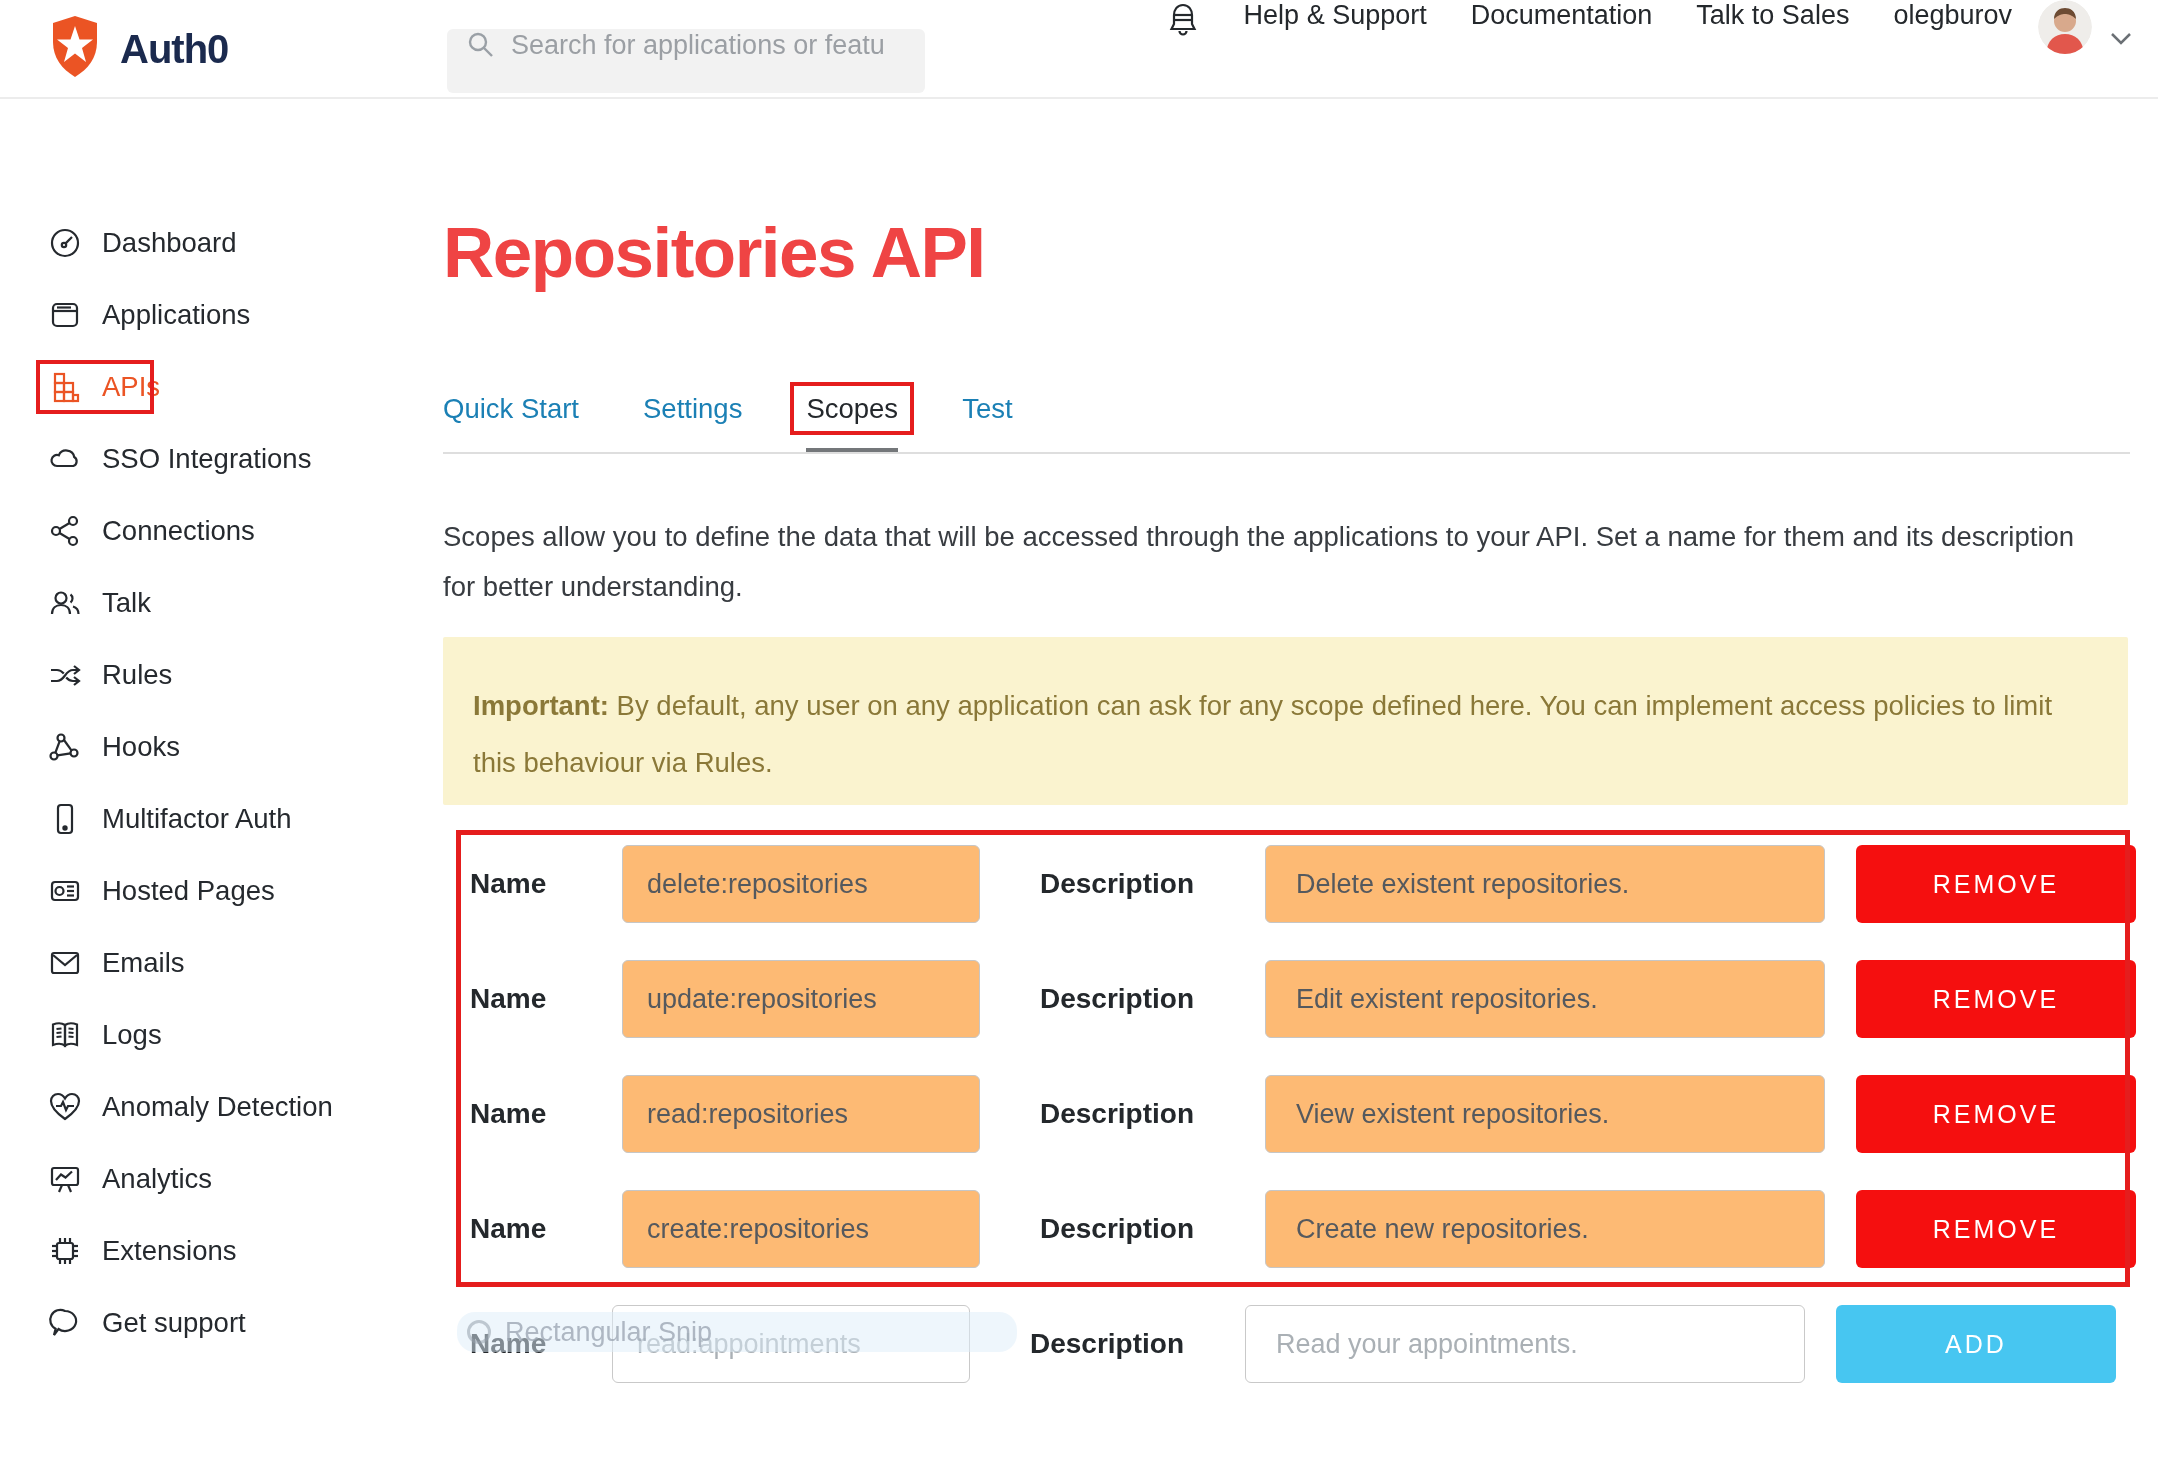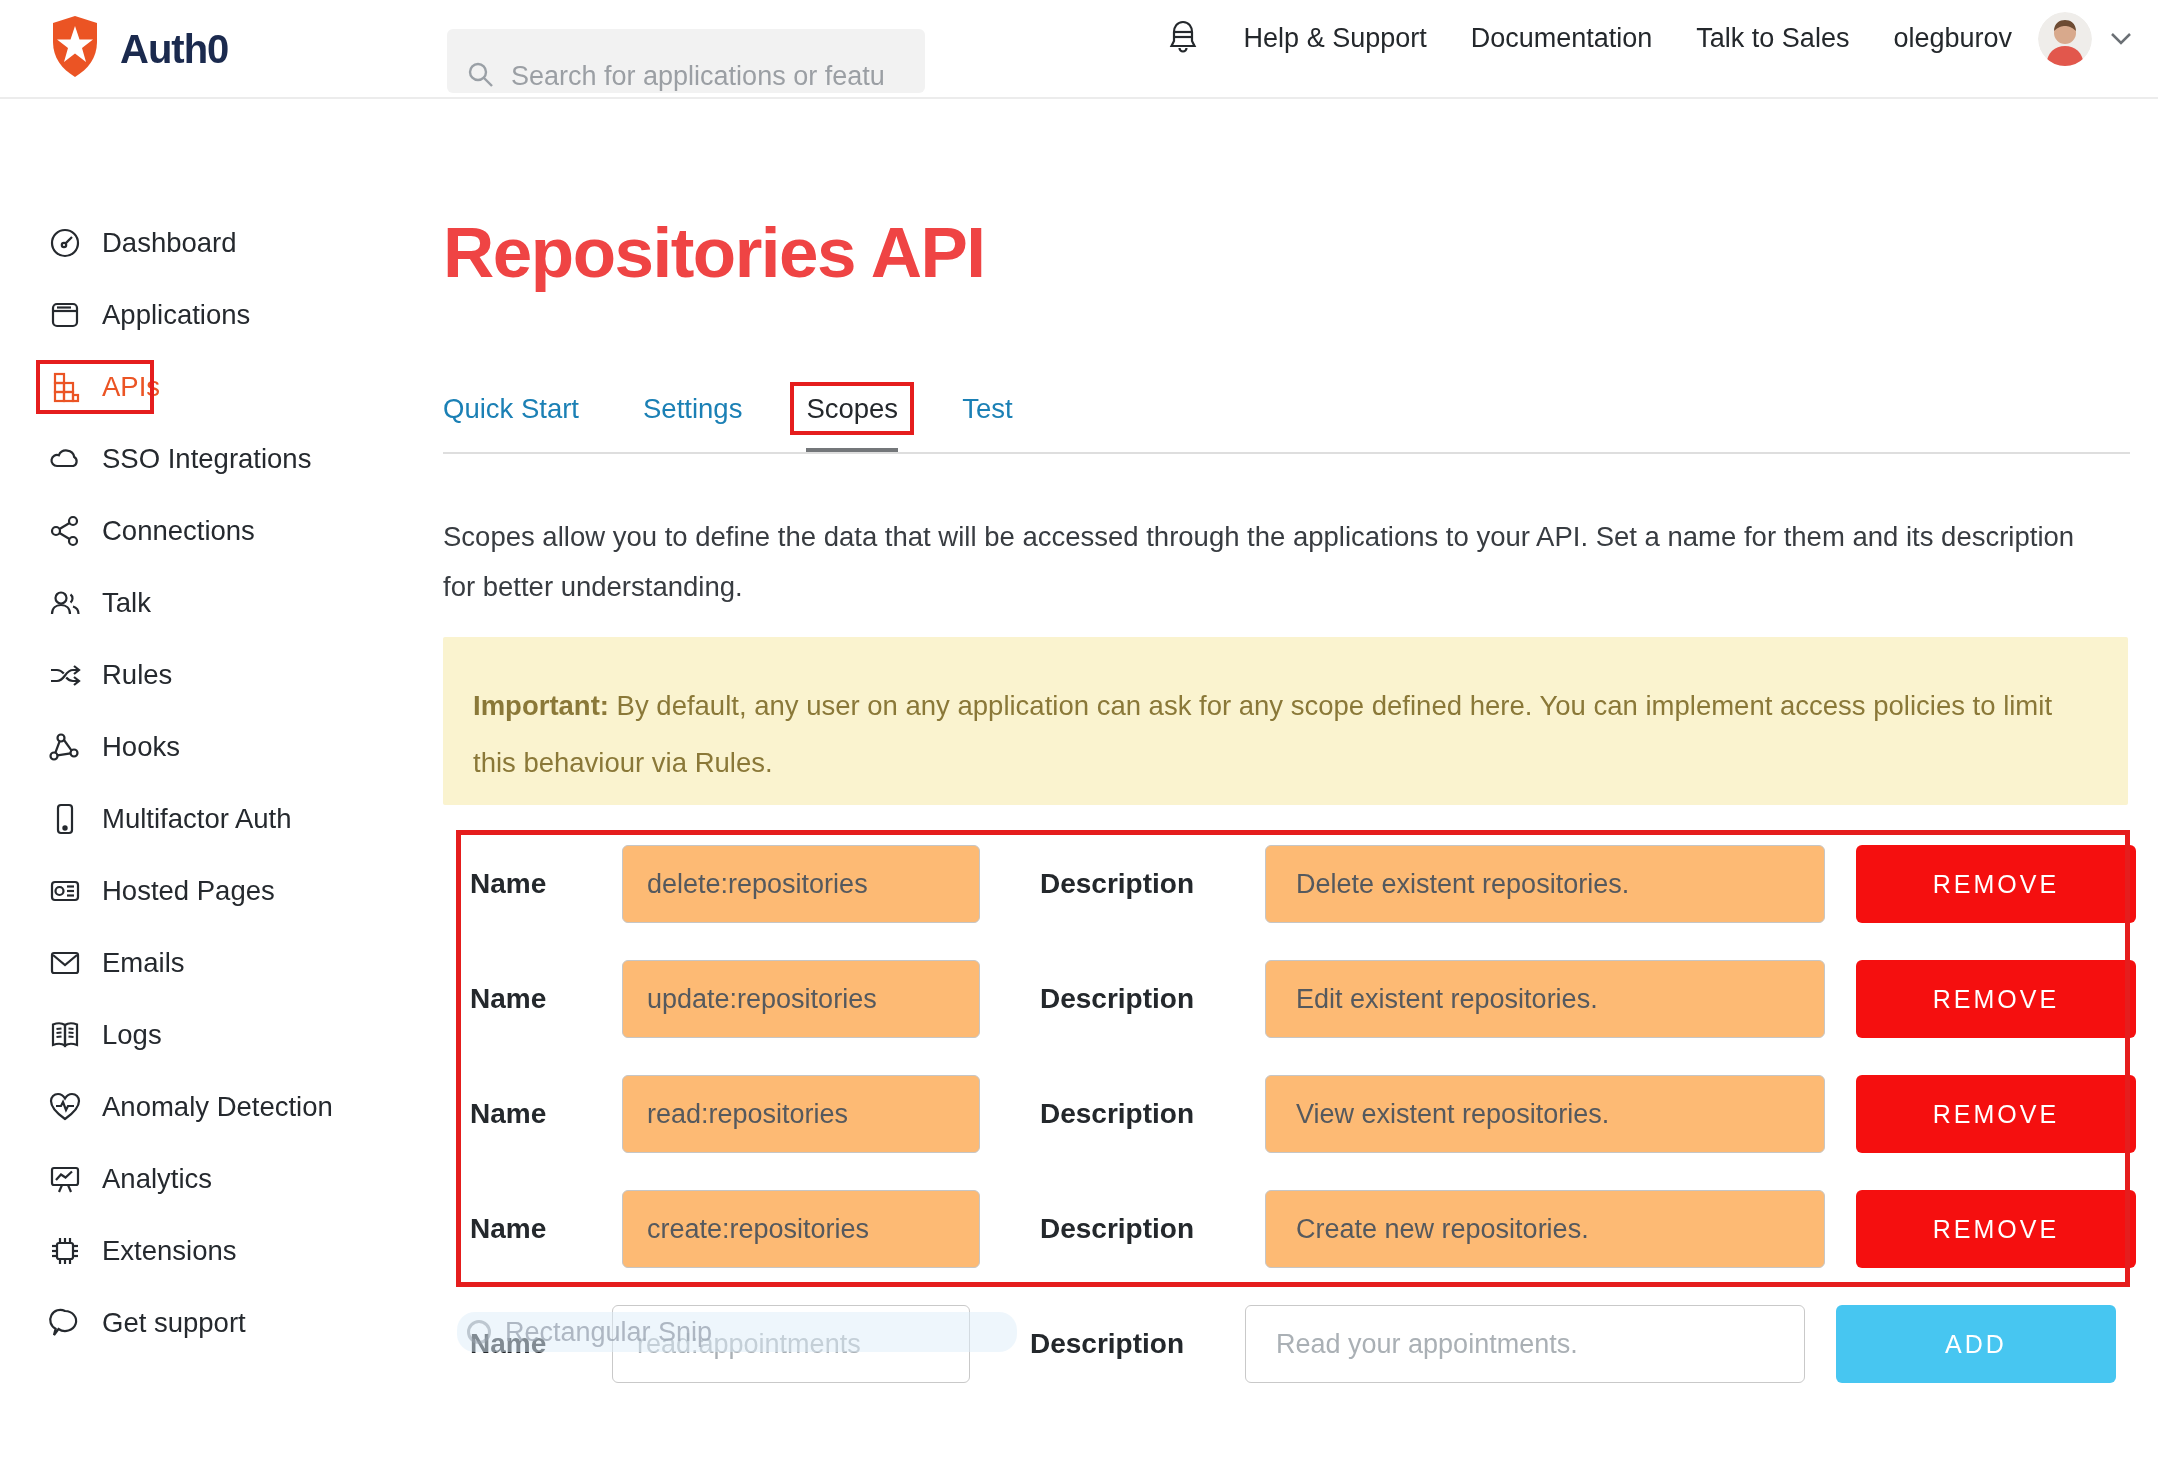--- a/index.html
+++ b/index.html
@@ -5,25 +5,25 @@
   html,body{margin:0;padding:0;background:#fff;}
   #canvas{position:relative;width:2158px;height:1460px;background:#ffffff;overflow:hidden;
           font-family:"Liberation Sans", sans-serif;color:#24282c;padding-left:41px;}
 
   
   .header{position:absolute;left:0;top:0;width:2158px;height:97px;background:#fff;
           border-bottom:2px solid #ececec;}
   .logo{position:absolute;left:46px;top:14px;display:flex;align-items:center;gap:16px;cursor:pointer;}
   .logo-text{font-size:40px;font-weight:700;color:#1b2a4e;letter-spacing:-1px;}
   .search{position:absolute;left:447px;top:29px;width:478px;height:64px;background:#f2f2f2;
-          border-radius:6px;display:flex;align-items:flex-end;padding:0 18px;box-sizing:border-box;}
+          border-radius:6px;display:flex;align-items:flex-start;padding:0 18px;box-sizing:border-box;}
   .search input{border:none;outline:none;background:transparent;font-size:27px;width:100%;
           margin-left:14px;color:#4a4e52;font-family:"Liberation Sans",sans-serif;}
   .search input::placeholder{color:#9b9fa4;}
-  .header-right{position:absolute;right:26px;top:0;height:77px;display:flex;align-items:center;gap:44px;}
+  .header-right{position:absolute;right:26px;top:0;height:77px;display:flex;gap:44px;}
   .hlink{font-size:27px;color:#24282c;cursor:pointer;white-space:nowrap;}
   .username{font-size:27px;color:#24282c;cursor:pointer;}
   .avatar{width:54px;height:54px;border-radius:50%;overflow:hidden;cursor:pointer;margin-left:-18px;}
   .chev{margin-left:-26px;cursor:pointer;display:flex;align-items:center;}
 
   
   .sidebar{position:absolute;left:0;top:97px;width:430px;}
   .side-item{position:relative;height:72px;display:flex;align-items:center;gap:19px;
              padding-left:47px;font-size:27.5px;color:#25292e;cursor:pointer;}
   .side-item svg{flex:0 0 auto;}

